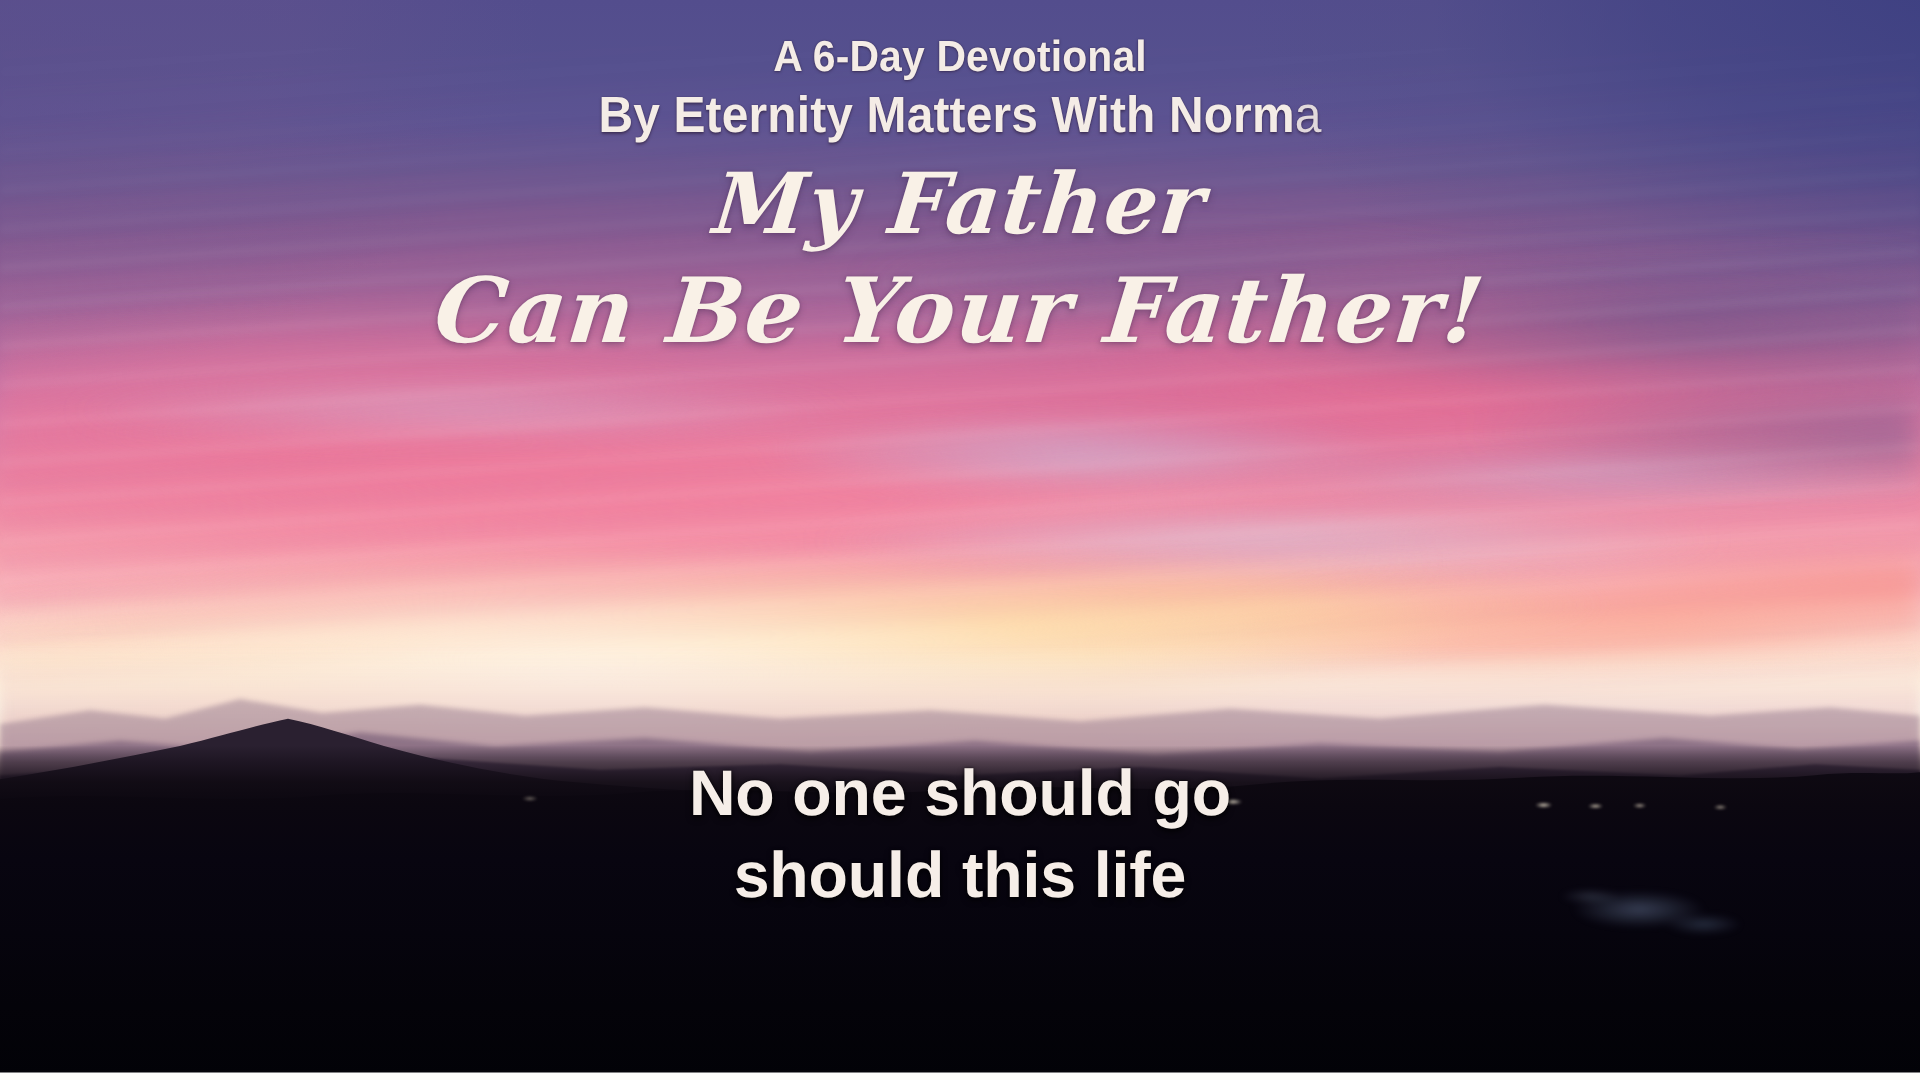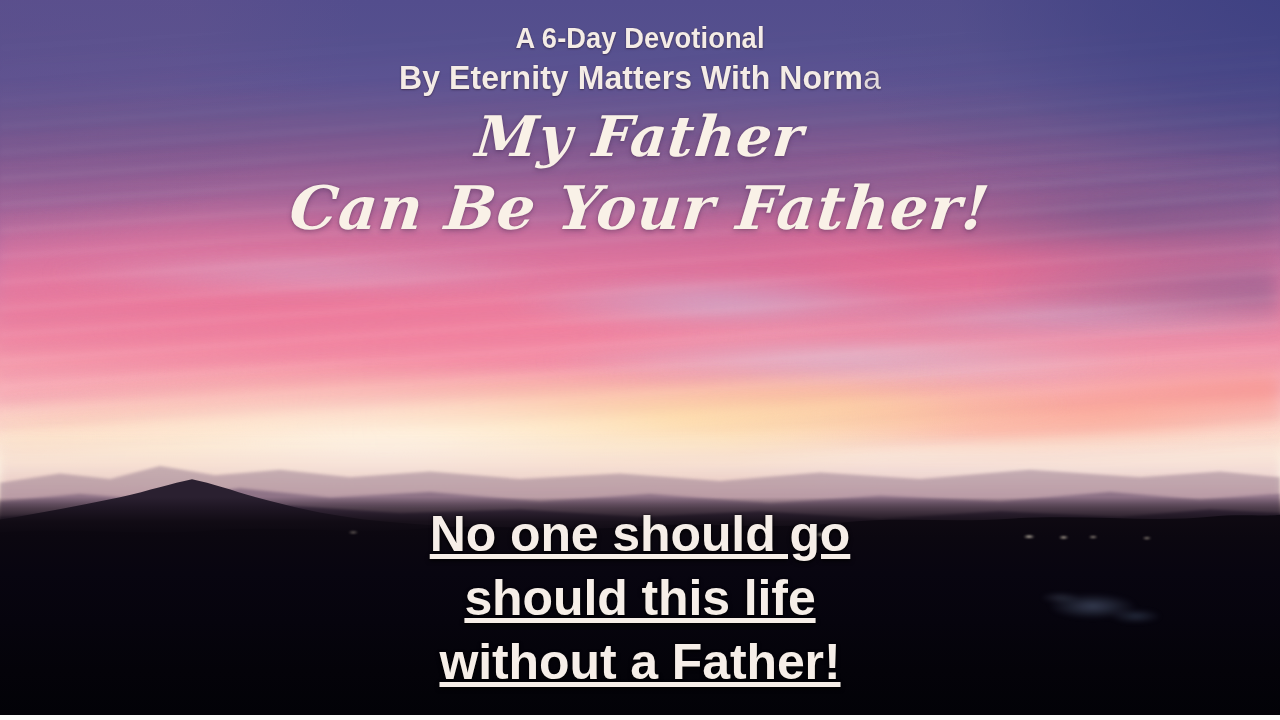--- a/index.html
+++ b/index.html
@@ -237,27 +237,26 @@
     letter-spacing:1px;
     text-shadow:0 2px 5px rgba(70,40,80,.40), 0 0 2px rgba(70,40,80,.30);
     transform:skewX(-6deg);
   }
   #script-line-1{font-size:56px;}
   #script-line-2{font-size:60px;margin-top:14px;}
 
   #bottom-block{top:502px;}
   .bottom-line{
     color:#f6eee8;
-    font-size:50px;
+    font-size:43px;
     font-weight:bold;
     line-height:1.28;
     letter-spacing:-.1px;
     white-space:nowrap;
     text-shadow:0 2px 4px rgba(0,0,0,.75), 0 0 2px rgba(0,0,0,.60);
-    text-decoration:underline;
   }
 </style>
 </head>
 <body>
 
 <div id="stage">
 
   <div class="layer" id="sky-base"></div>
   <div class="layer" id="sky-right-blue"></div>
   <div class="layer" id="sky-left-warm"></div>
@@ -315,17 +314,16 @@
     </div>
 
     <div class="headline-block" id="script-block">
       <div class="script-line" id="script-line-1">My Father</div>
       <div class="script-line" id="script-line-2">Can Be Your Father!</div>
     </div>
 
     <div class="headline-block" id="bottom-block">
       <div class="bottom-line">No one should go</div>
       <div class="bottom-line">should this life</div>
-      <div class="bottom-line">without a Father!</div>
     </div>
 
   </div>
 </div>
 
 </body></html>

